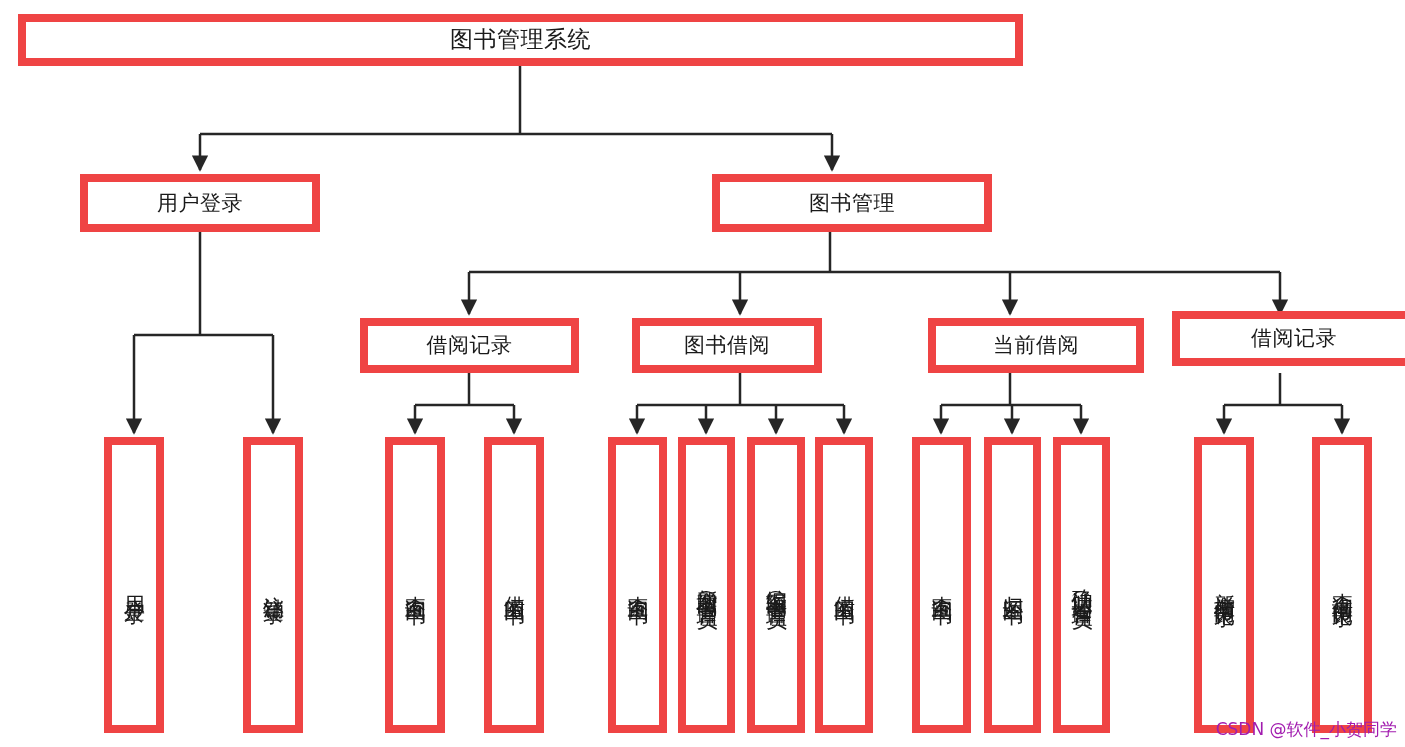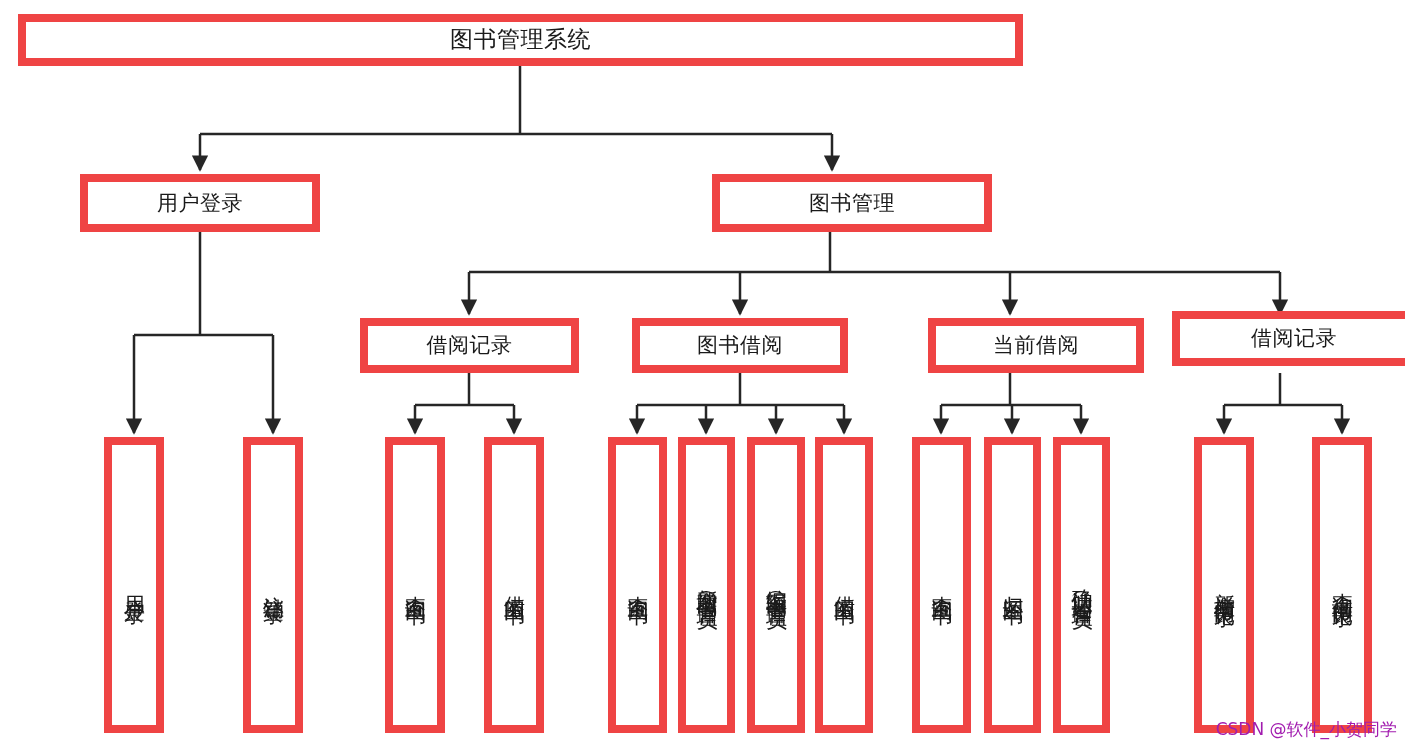--- a/index.html
+++ b/index.html
@@ -130,21 +130,21 @@
   <div class="node-box node-branch" style="left: 80px; top: 174px; width: 240px; height: 58px;">
     <span class="node-label">用户登录</span>
   </div>
   <div class="node-box node-branch" style="left: 712px; top: 174px; width: 280px; height: 58px;">
     <span class="node-label">图书管理</span>
   </div>
 
   <div class="node-box node-branch" style="left: 360px; top: 318px; width: 219px; height: 55px;">
     <span class="node-label">借阅记录</span>
   </div>
-  <div class="node-box node-branch" style="left: 632px; top: 318px; width: 216px; height: 55px;">
+  <div class="node-box node-branch" style="left: 632px; top: 318px; width: 190px; height: 55px;">
     <span class="node-label">图书借阅</span>
   </div>
   <div class="node-box node-branch" style="left: 902px; top: 318px; width: 216px; height: 55px; margin-left: 26px;">
     <span class="node-label">当前借阅</span>
   </div>
   <div class="node-box node-branch" style="left: 1172px; top: 311px; width: 244px; height: 55px;">
     <span class="node-label">借阅记录</span>
   </div>
 
   <div class="node-box node-leaf" style="left: 104px; top: 437px; width: 60px; height: 296px;">

